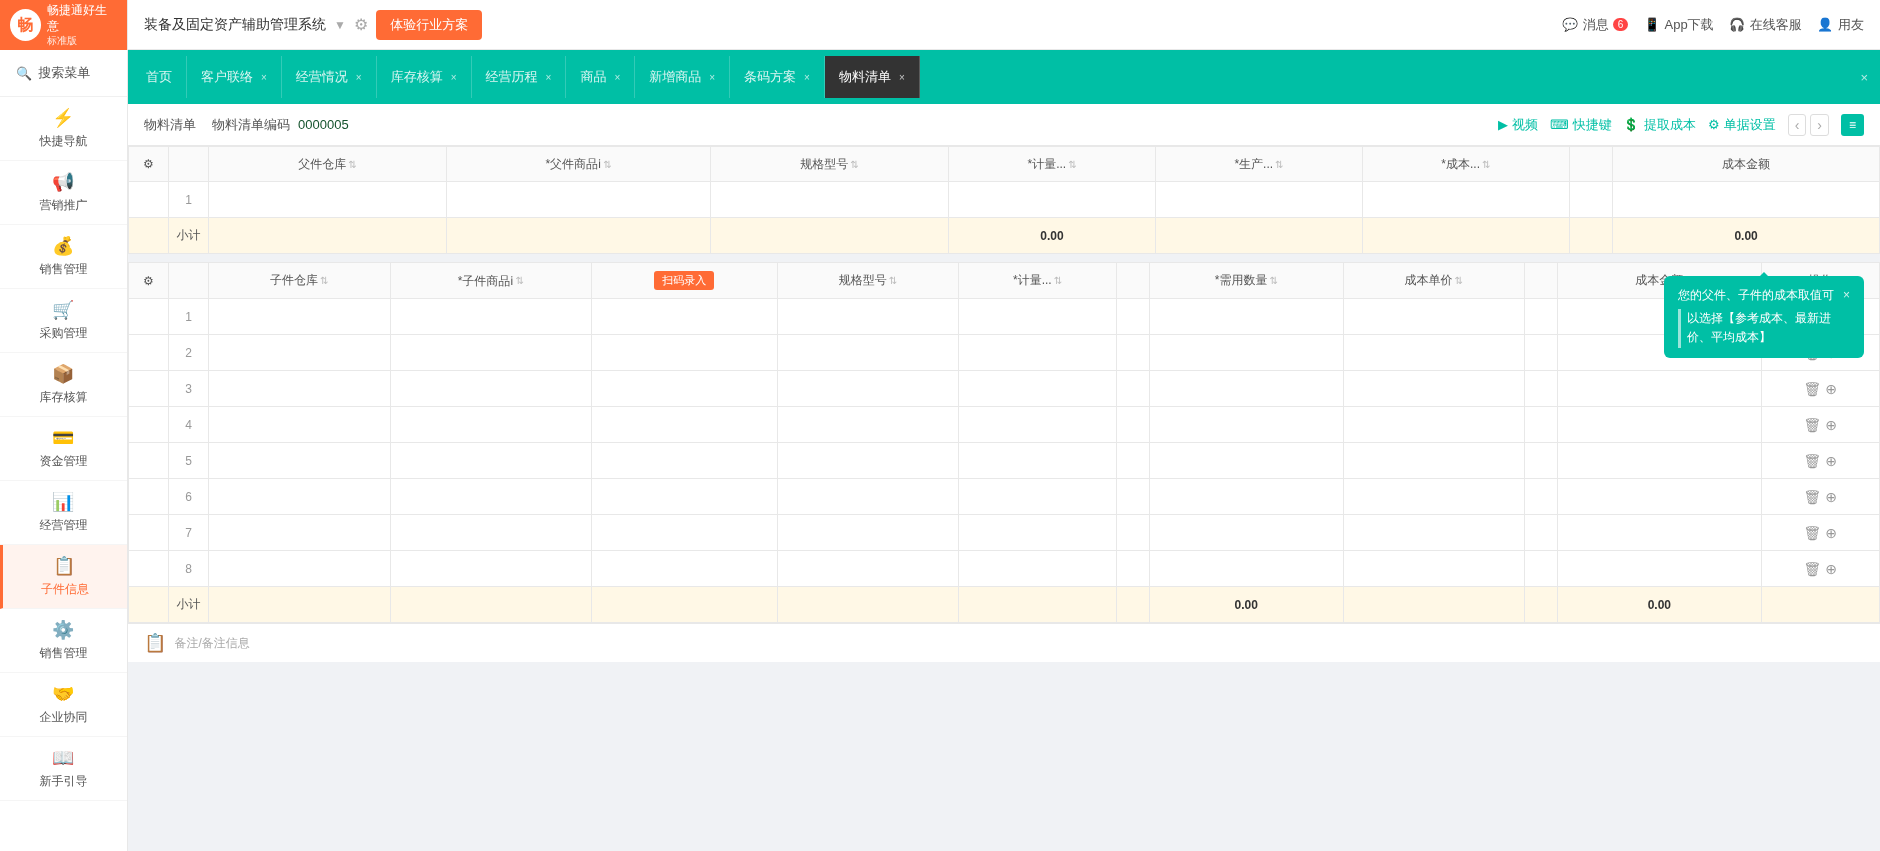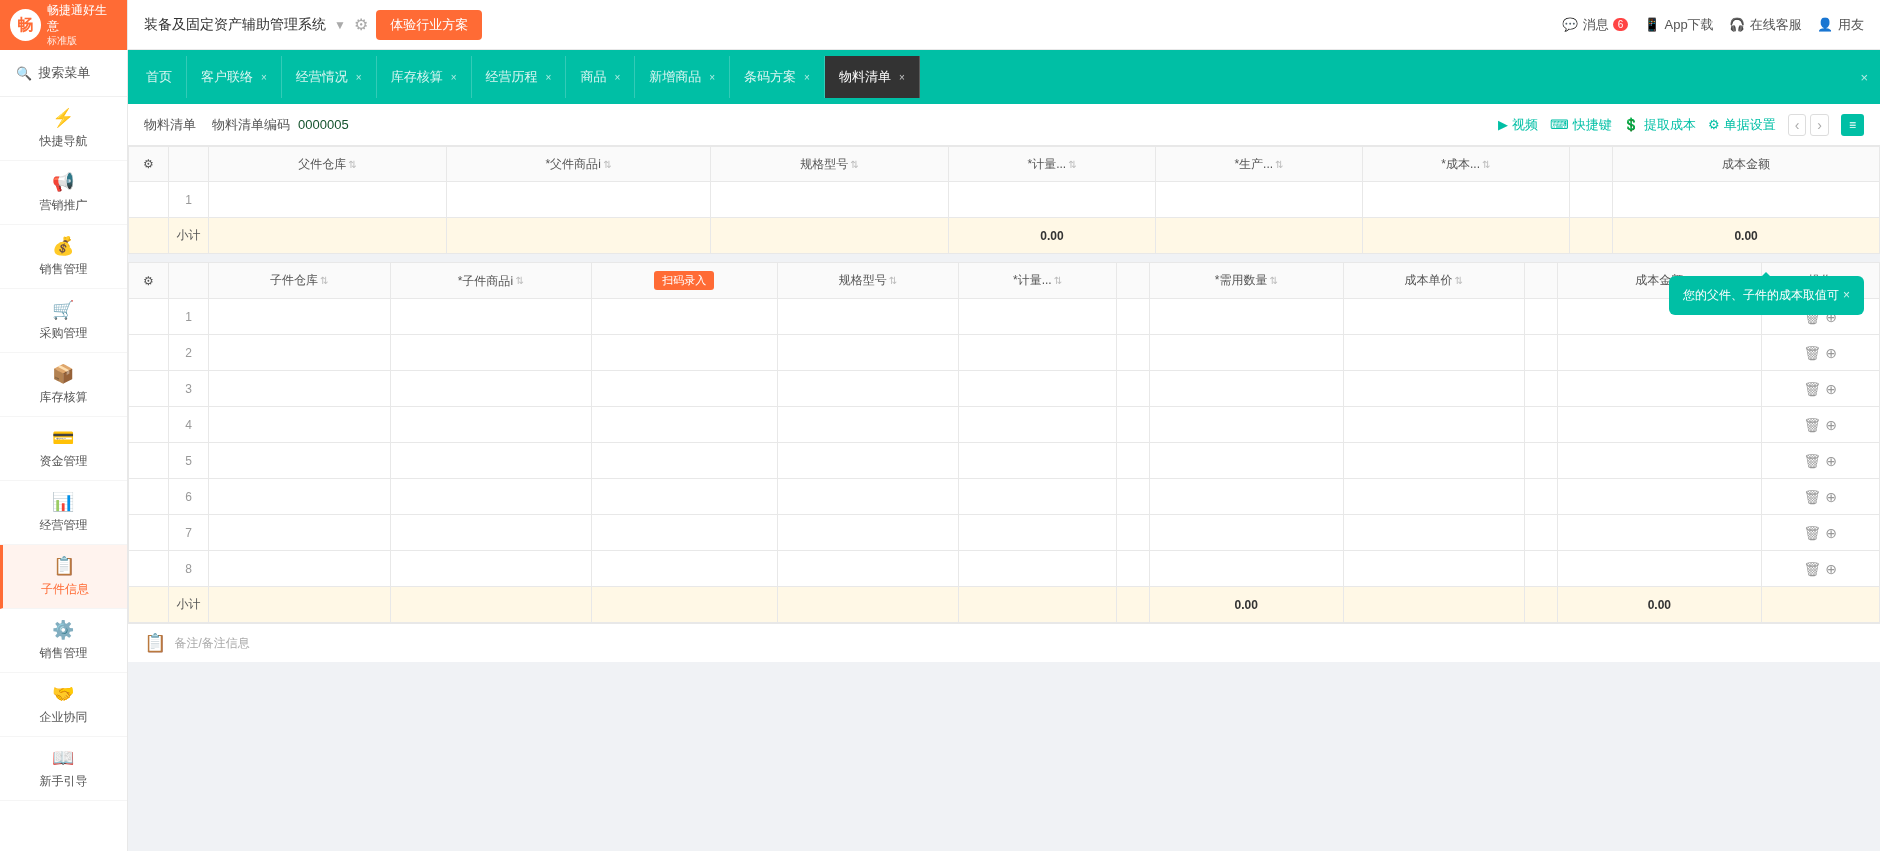--- a/index.html
+++ b/index.html
@@ -439,20 +439,23 @@
       </div>
       <button style="background:#00bfa5;color:#fff;border:none;padding:4px 8px;cursor:pointer;border-radius:3px;font-size:12px;">≡</button>
     </div>
   </div>
 
   <div class="content-body">
 
     <div class="tooltip-box">
       <span class="tooltip-close">×</span>
       <span>您的父件、子件的成本取值可</span>
+      <div class="tooltip-line">
+        <span>以选择【参考成本、最新进价、平均成本】</span>
+      </div>
     </div>
 
     <div class="section">
       <table class="data-table">
         <thead>
           <tr>
             <th class="col-settings">⚙</th>
             <th></th>
             <th>
               <div class="th-content">

